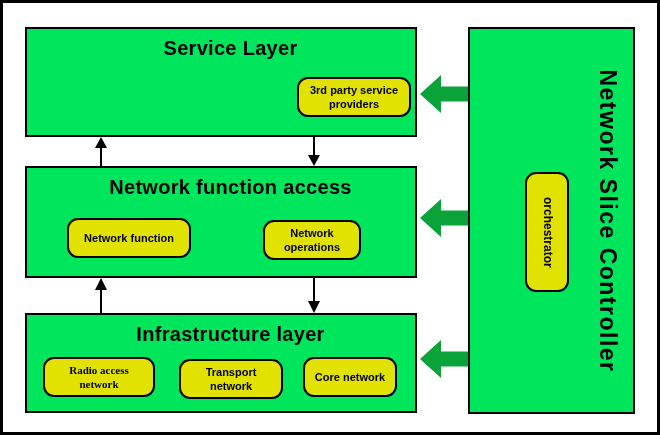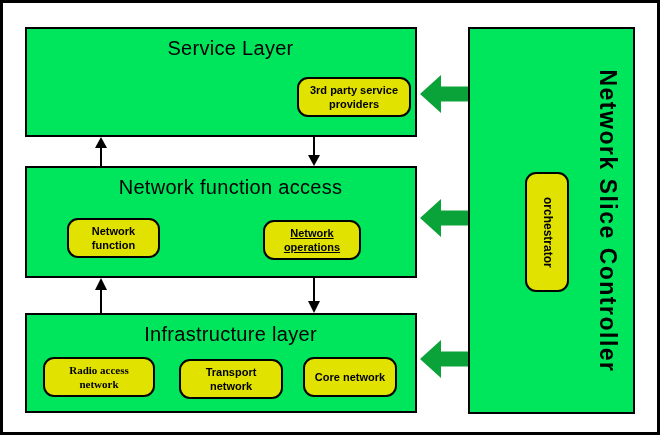--- a/index.html
+++ b/index.html
@@ -5,21 +5,21 @@
   * { margin:0; padding:0; box-sizing:border-box; }
   html,body { background:#ffffff; font-family:"Liberation Sans", sans-serif; color:#000; }
   .frame {
     position:relative; width:660px; height:435px;
     background:#ffffff; border:3px solid #000; overflow:hidden;
   }
   .layer {
     position:absolute; background:#00e65c; border:2px solid #000;
   }
   .layer-title {
-    text-align:center; font-weight:normal; font-size:20px; margin-top:8px;
+    text-align:center; font-weight:bold; font-size:20px; margin-top:8px;
     letter-spacing:0.3px;
     padding-left:19px;
   }
   .chip {
     position:absolute; background:#e2e200; border:2px solid #000;
     border-radius:11px; display:flex; align-items:center; justify-content:center;
     text-align:center; font-weight:bold; font-size:11px; line-height:1.3;
     padding:2px 9px;
   }
   .controller {
@@ -53,22 +53,22 @@
     <line x1="8" y1="29" x2="8" y2="9" stroke="#000" stroke-width="2"></line>
     <polygon points="8,0 2,11 14,11" fill="#000"></polygon>
   </svg>
   <svg class="thin-arrow" style="left:303px; top:134px;" width="16" height="29">
     <line x1="8" y1="0" x2="8" y2="20" stroke="#000" stroke-width="2"></line>
     <polygon points="8,29 2,18 14,18" fill="#000"></polygon>
   </svg>
 
   <div class="layer" style="left:22px; top:163px; width:392px; height:112px;">
     <div class="layer-title">Network function access</div>
-    <div class="chip" style="left:40px; top:50px; width:93px; height:40px;">Network function</div>
-    <div class="chip" style="left:236px; top:52px; width:98px; height:40px;text-decoration:underline;">Network operations</div>
+    <div class="chip" style="left:40px; top:50px; width:124px; height:40px;">Network function</div>
+    <div class="chip" style="left:236px; top:52px; width:98px; height:40px;">Network operations</div>
   </div>
 
   <svg class="thin-arrow" style="left:90px; top:275px;" width="16" height="35">
     <line x1="8" y1="35" x2="8" y2="10" stroke="#000" stroke-width="2"></line>
     <polygon points="8,0 2,12 14,12" fill="#000"></polygon>
   </svg>
   <svg class="thin-arrow" style="left:303px; top:275px;" width="16" height="35">
     <line x1="8" y1="0" x2="8" y2="25" stroke="#000" stroke-width="2"></line>
     <polygon points="8,35 2,23 14,23" fill="#000"></polygon>
   </svg>

